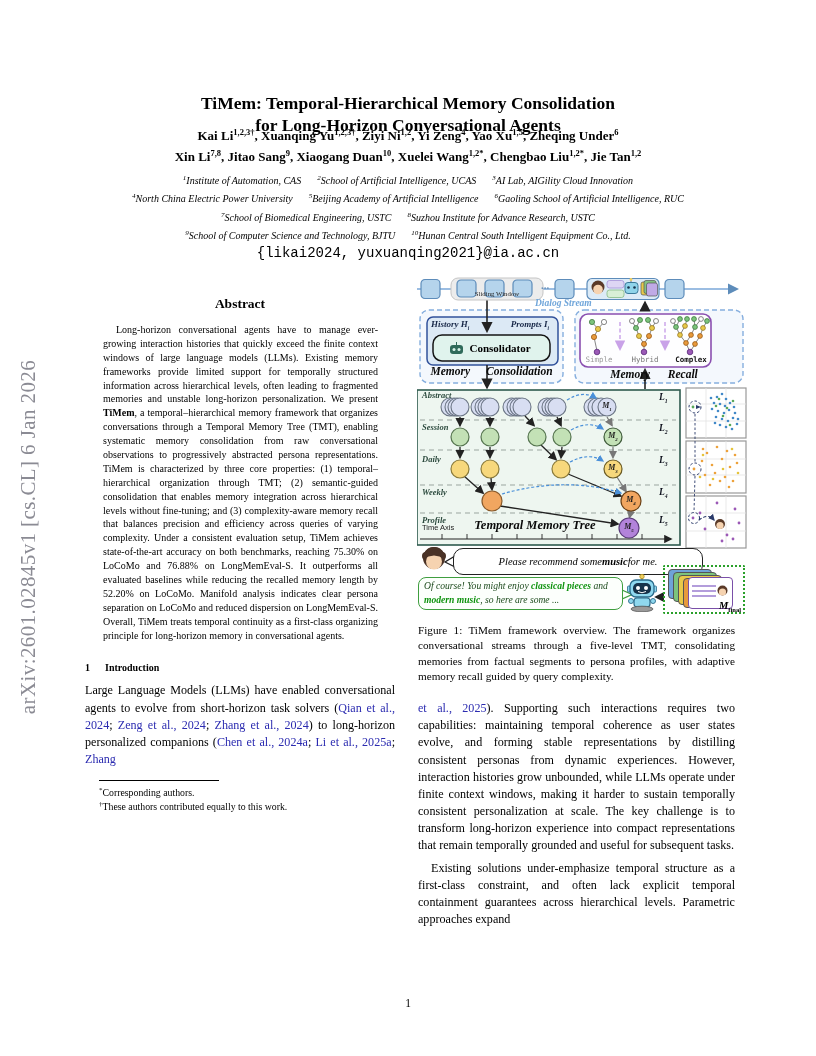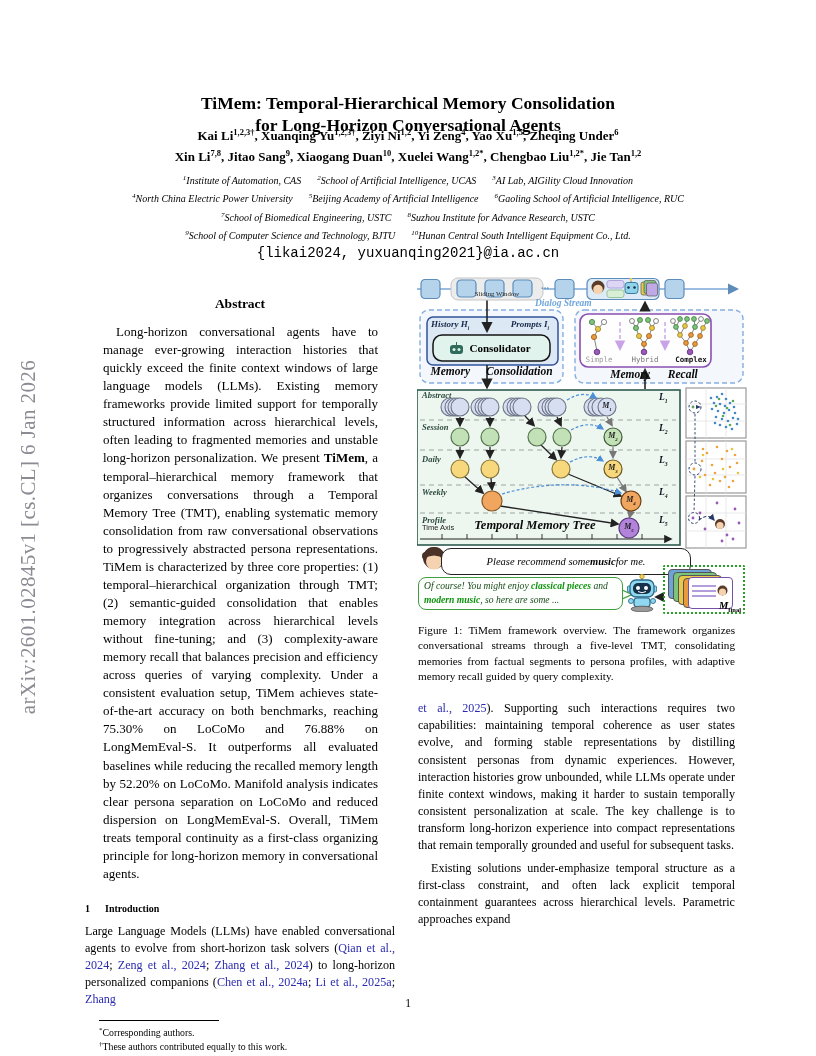--- a/index.html
+++ b/index.html
@@ -18,21 +18,21 @@
           line-height:1.78;}
   .aff{margin:0 8px;white-space:nowrap;}
   .aff sup{font-size:7px;font-style:italic;}
   .afft{font-style:italic;}
   .email{position:absolute;left:0;right:0;top:245px;text-align:center;
          font-family:"Liberation Mono",monospace;font-size:14px;}
   
   .col-left{position:absolute;left:85px;top:294px;width:310px;}
   .col-right{position:absolute;left:418px;top:277px;width:317px;}
   .abstract-head{text-align:center;font-weight:bold;font-size:13.5px;margin:2px 0 11px 0;}
-  .abstract-body{margin:0 17px 0 18px;font-size:13px;line-height:1.39;text-align:justify;
+  .abstract-body{margin:0 17px 0 18px;font-size:10px;line-height:1.39;text-align:justify;
                  text-indent:13px;}
   .sec-head{font-size:10px;font-weight:bold;margin:20px 0 9px 0;}
   .sec-head .num{margin-right:15px;}
   .body-p{font-size:12.1px;line-height:1.41;text-align:justify;margin:0 0 6px 0;}
   .indent{text-indent:13px;}
   .cite{color:#2b2bb0;}
   .fnrule{border:none;border-top:1px solid #000;width:120px;margin:12px 0 5px 14px;}
   .fn{font-size:9.8px;line-height:1.4;margin-left:14px;}
   .fn sup{font-size:7px;}
   .caption{font-size:11.2px;line-height:1.37;text-align:justify;margin:8px 0 16px 0;}
@@ -55,21 +55,21 @@
          font-size:11.5px;font-weight:bold;font-style:italic;color:#0a0a0a;}
   .mrrow{left:180px;top:91px;width:114px;display:flex;justify-content:center;gap:18px;
          font-size:11.5px;font-weight:bold;font-style:italic;color:#0a0a0a;}
   .mode{top:79px;text-align:center;font-family:"DejaVu Sans Mono",monospace;font-size:7.5px;}
   .lvl{font-size:8.5px;font-style:italic;font-weight:600;color:#2c4a3e;}
   .llab{font-size:9.5px;font-style:italic;font-weight:bold;color:#10131f;}
   .mlab{width:20px;text-align:center;font-size:8px;font-style:italic;font-weight:bold;color:#1a1a1a;}
   .tmt-title{left:46px;top:242px;width:144px;text-align:center;font-size:12.5px;
              font-weight:bold;font-style:italic;color:#0a0a0a;}
   .taxis{left:5px;top:247px;font-family:"Liberation Sans",sans-serif;font-size:7.5px;color:#222;}
-  .ubub{position:absolute;left:24px;top:271px;width:248px;height:25px;background:#fff;
+  .ubub{position:absolute;left:36px;top:271px;width:248px;height:25px;background:#fff;
         border:1.6px solid #222;border-radius:10px;display:flex;align-items:center;
         justify-content:center;font-size:10.5px;font-style:italic;}
   .bbub{position:absolute;left:1px;top:300px;width:205px;height:33px;background:#fcfffc;
         border:1.6px solid #3f9e3f;border-radius:8px;padding:1px 5px;box-sizing:border-box;
         font-size:9.6px;font-style:italic;line-height:1.45;color:#1c4a1c;}
   .bbub b{color:#0f930f;}
   .uav{position:absolute;left:3px;top:270px;width:28px;height:28px;}
   .rob{position:absolute;left:209px;top:297px;width:32px;height:38px;}
   .mfinal{position:absolute;left:246px;top:288px;width:82px;height:49px;
           border:2px dotted #2aa02a;border-radius:2px;box-sizing:border-box;}

